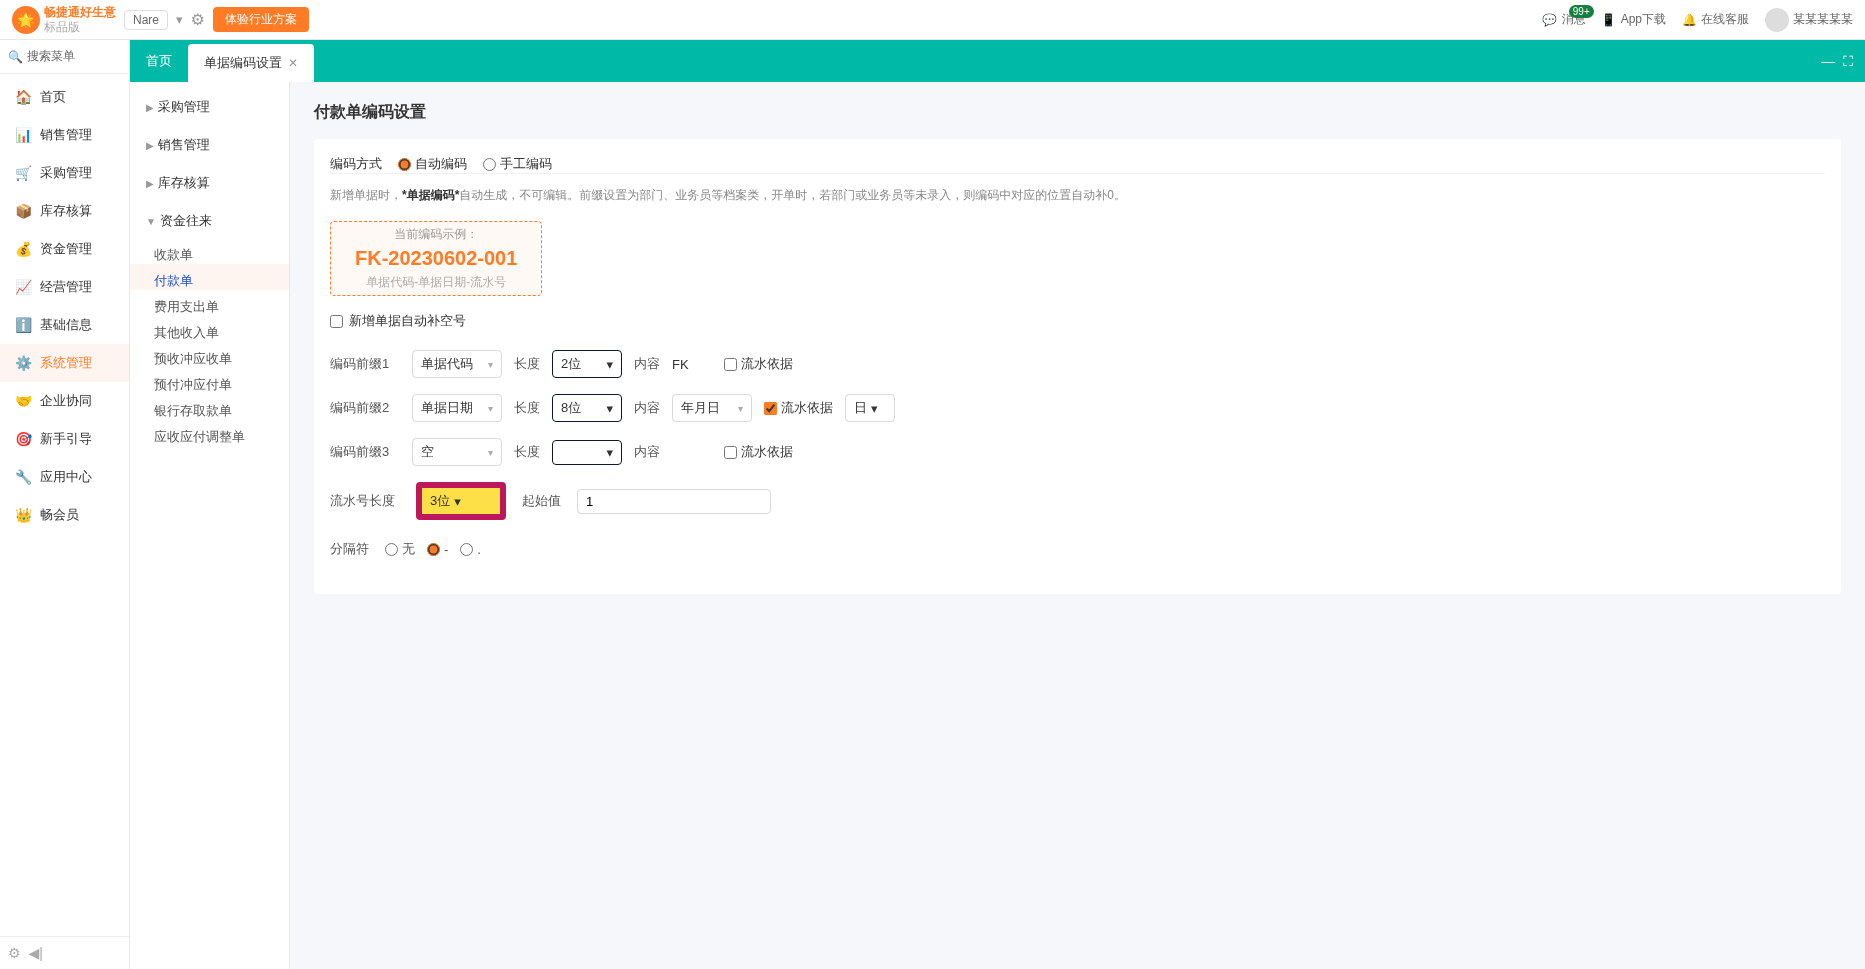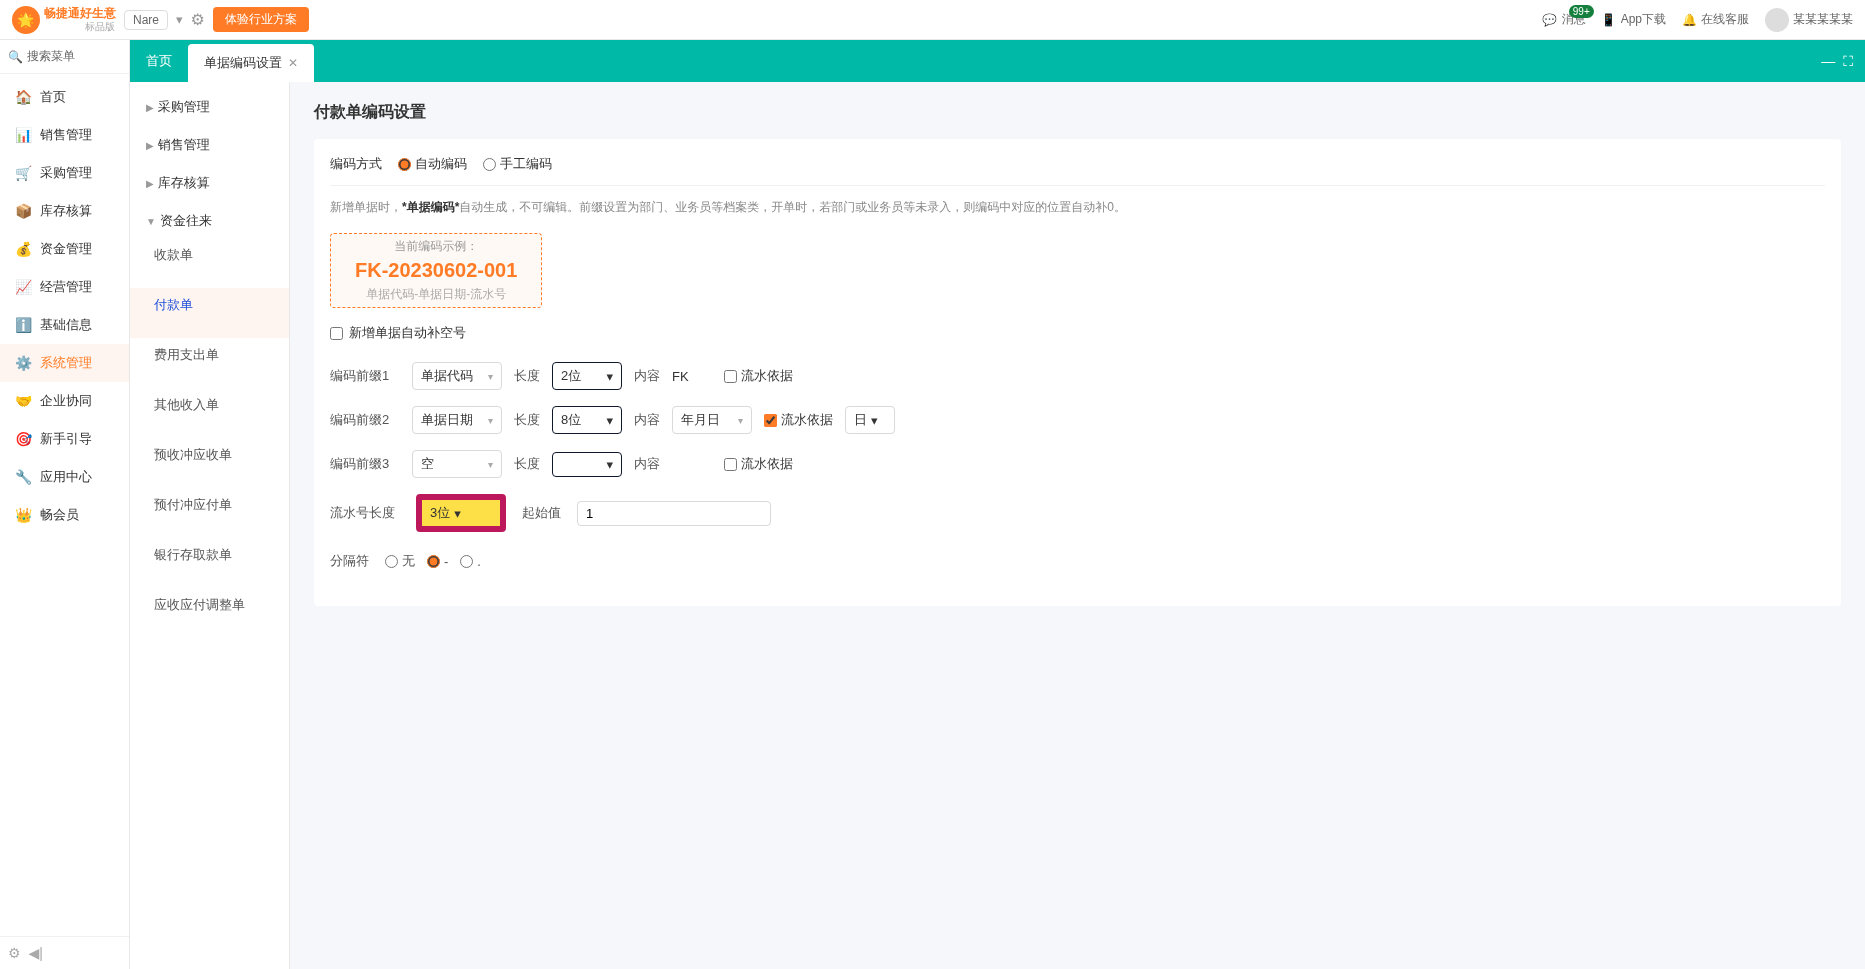--- a/index.html
+++ b/index.html
@@ -37,30 +37,30 @@
     .tab-bar-actions { margin-left: auto; display: flex; align-items: center; gap: 8px; padding-right: 12px; color: #fff; font-size: 16px; cursor: pointer; }
 
     
     .content-area { display: flex; flex: 1; overflow: hidden; }
 
     
     .sub-sidebar { width: 160px; background: #fff; border-right: 1px solid #e8e8e8; overflow-y: auto; flex-shrink: 0; padding: 8px 0; }
     .sub-sidebar-group { margin-bottom: 4px; }
     .sub-sidebar-group-title { display: flex; align-items: center; gap: 4px; padding: 8px 16px; color: #333; font-size: 13px; cursor: pointer; }
     .sub-sidebar-group-title .arrow { font-size: 10px; color: #999; }
-    .sub-sidebar-item { padding: 8px 16px 24px 24px; color: #555; font-size: 13px; cursor: pointer; }
+    .sub-sidebar-item { padding: 8px 16px 0 24px; color: #555; font-size: 13px; cursor: pointer; }
     .sub-sidebar-item.active { background: #fff5f0; color: #1d4ed8; }
 
     
     .main-content { flex: 1; overflow-y: auto; padding: 20px 24px; background: #f5f7fa; }
     .page-title { font-size: 16px; font-weight: bold; color: #333; margin-bottom: 16px; }
 
     
     .encode-section { background: #fff; border-radius: 4px; padding: 16px; }
-    .encode-method { display: flex; align-items: center; gap: 16px; padding-bottom: 12px; border-bottom: 1px solid #f0f0f0; margin-bottom: 12px; font-size: 13px; }
+    .encode-method { display: flex; align-items: center; gap: 16px; padding-bottom: 0; border-bottom: 1px solid #f0f0f0; margin-bottom: 12px; font-size: 13px; }
     .encode-label { color: #333; }
     .radio-group { display: flex; gap: 16px; align-items: center; }
     .radio-item { display: flex; align-items: center; gap: 4px; cursor: pointer; }
     .radio-item input[type=radio] { accent-color: #ff7b25; }
 
     .encode-note { font-size: 12px; color: #888; margin-bottom: 16px; line-height: 1.6; }
 
     .preview-box { background: #fff9f5; border: 1px dashed #ff7b25; border-radius: 4px; padding: 4px 24px; display: inline-block; margin-bottom: 16px; text-align: center; }
     .preview-label { font-size: 12px; color: #999; margin-bottom: 4px; }
     .preview-code { font-size: 20px; font-weight: bold; color: #ff7b25; }
@@ -99,21 +99,21 @@
   </style>
 </head>
 <body>
 
 <div class="top-bar">
   <div class="top-bar-left">
     <div class="top-bar-logo">
       <div class="logo-icon">🌟</div>
       <div style="line-height:1.2">
         <div style="font-size:12px;font-weight:bold;color:#ff7b25;">畅捷通好生意</div>
-        <div style="font-size:10px;color:#aaa;margin-left:41px;">标品版</div>
+        <div style="font-size:12px;color:#aaa;">标品版</div>
       </div>
     </div>
     <div class="top-bar-nav">
       <span style="font-size:12px;color:#666;border:1px solid #ddd;border-radius:4px;padding:2px 8px;">Nare</span>
       <span style="cursor:pointer;color:#999;">▾</span>
       <span style="font-size:16px;cursor:pointer;color:#999;">⚙</span>
       <button class="top-bar-btn">体验行业方案</button>
     </div>
   </div>
   <div class="top-bar-right">

